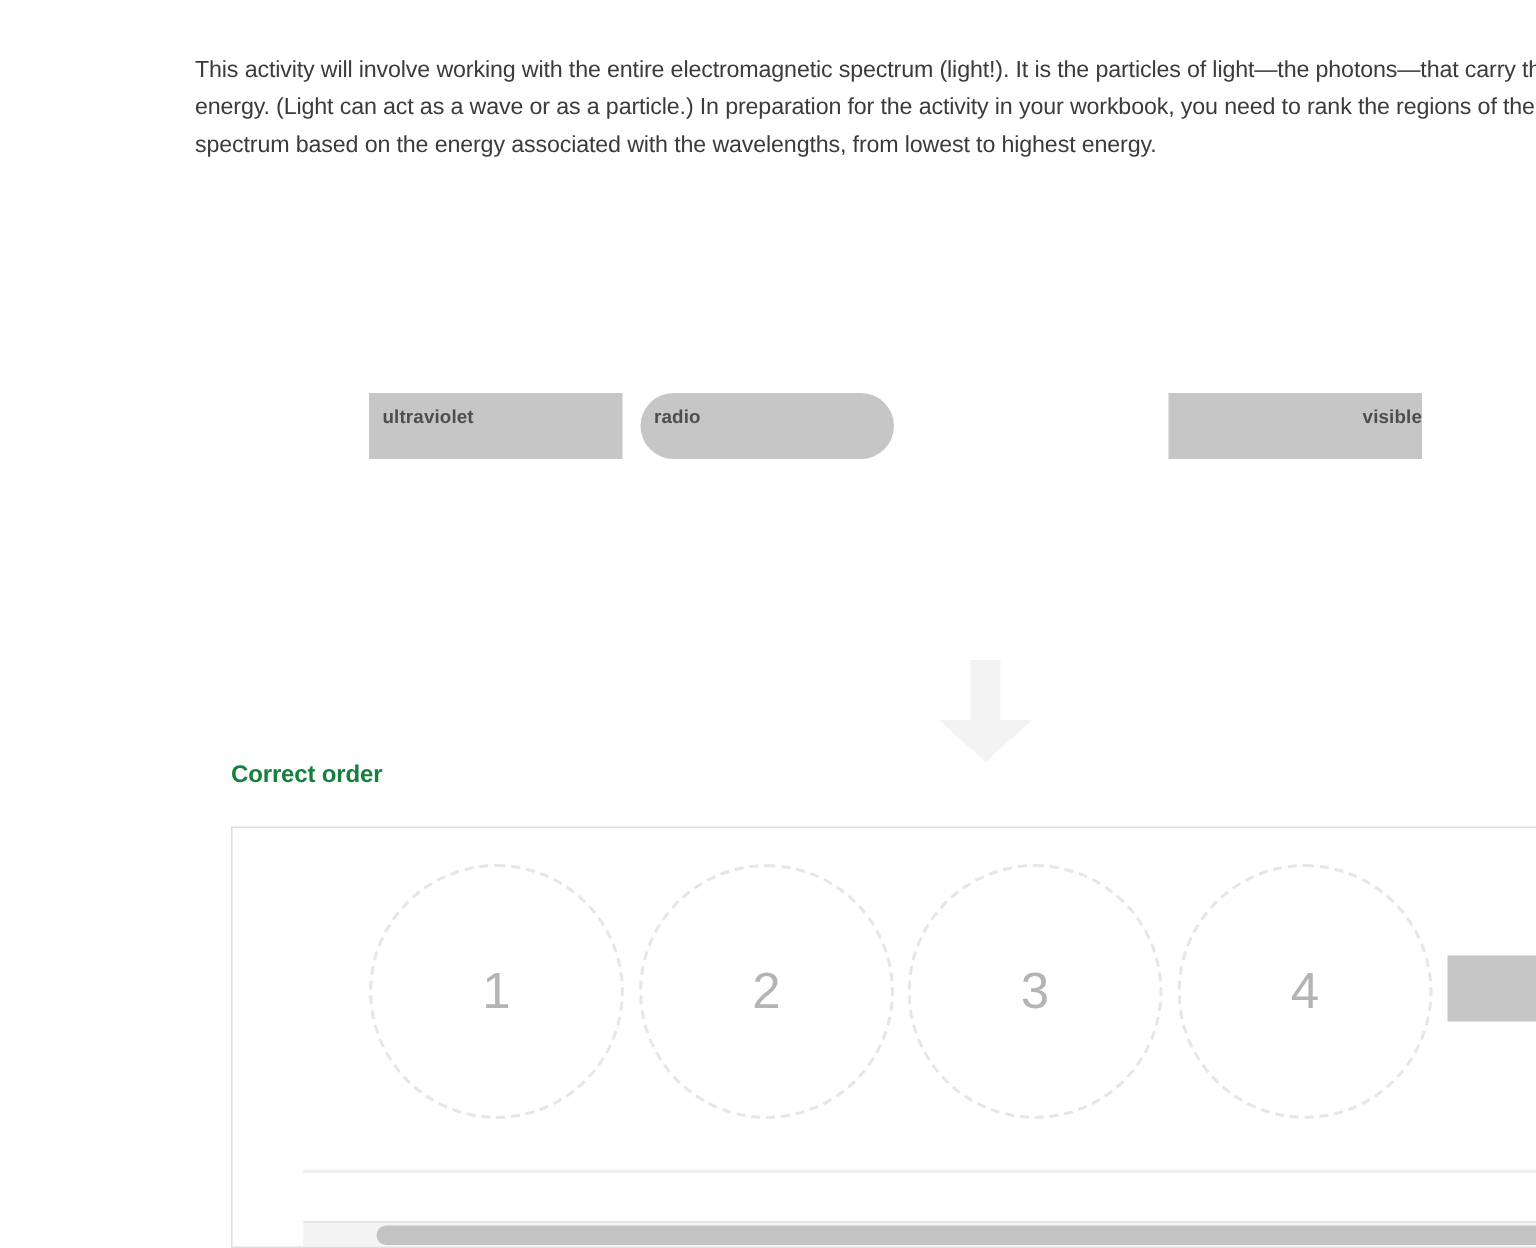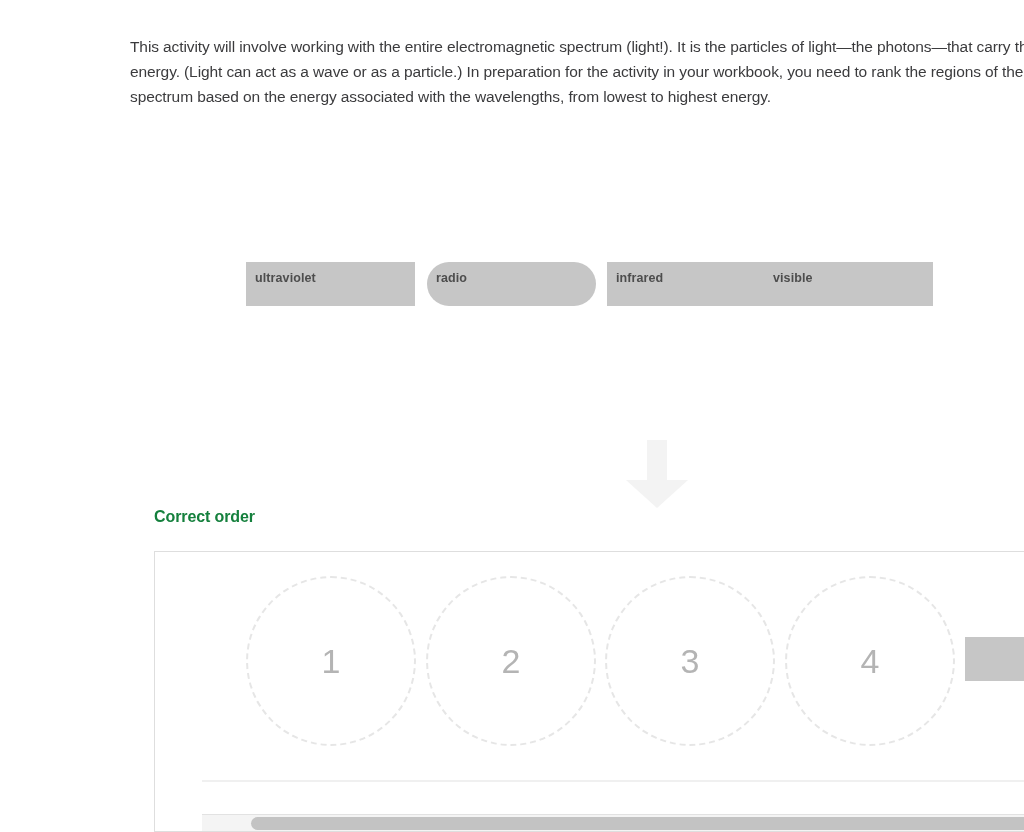--- a/index.html
+++ b/index.html
@@ -63,21 +63,21 @@
     letter-spacing: 0.1px;
     padding: 9px 0 0 9px;
     pointer-events: auto;
     cursor: move;
     user-select: none;
   }
   .tile-bank { top: 262px; width: 169px; height: 44px; }
   #tile-ultraviolet { left: 105px; }
   #tile-radio       { left: 286px; border-radius: 22px; }
   #tile-infrared    { left: 466px; }
-  #tile-visible     { left: 623px; }
+  #tile-visible     { left: 638px; text-align: right; }
 
   
   .arrow-down {
     position: absolute;
     left: 485px; top: 440px;
     width: 62px; height: 68px;
   }
   .arrow-down .shaft {
     position: absolute;
     left: 21px; top: 0;
@@ -194,21 +194,20 @@
 <body>
 
 <div id="page">
 
   <p class="intro">This activity will involve working with the entire electromagnetic spectrum (light!). It is the particles of light—the photons—that carry the energy. (Light can act as a wave or as a particle.) In preparation for the activity in your workbook, you need to rank the regions of the spectrum based on the energy associated with the wavelengths, from lowest to highest energy.</p>
 
 
   <div class="bank-area">
     <div class="tile tile-bank" id="tile-ultraviolet">ultraviolet</div>
     <div class="tile tile-bank" id="tile-radio">radio</div>
-    <div class="tile tile-bank" id="tile-infrared">infrared</div>
     <div class="tile tile-bank" id="tile-visible">visible</div>
   </div>
 
   <div class="arrow-down">
     <div class="shaft"></div>
     <div class="head"></div>
   </div>
 
   <div class="order-heading">Correct order</div>
 

